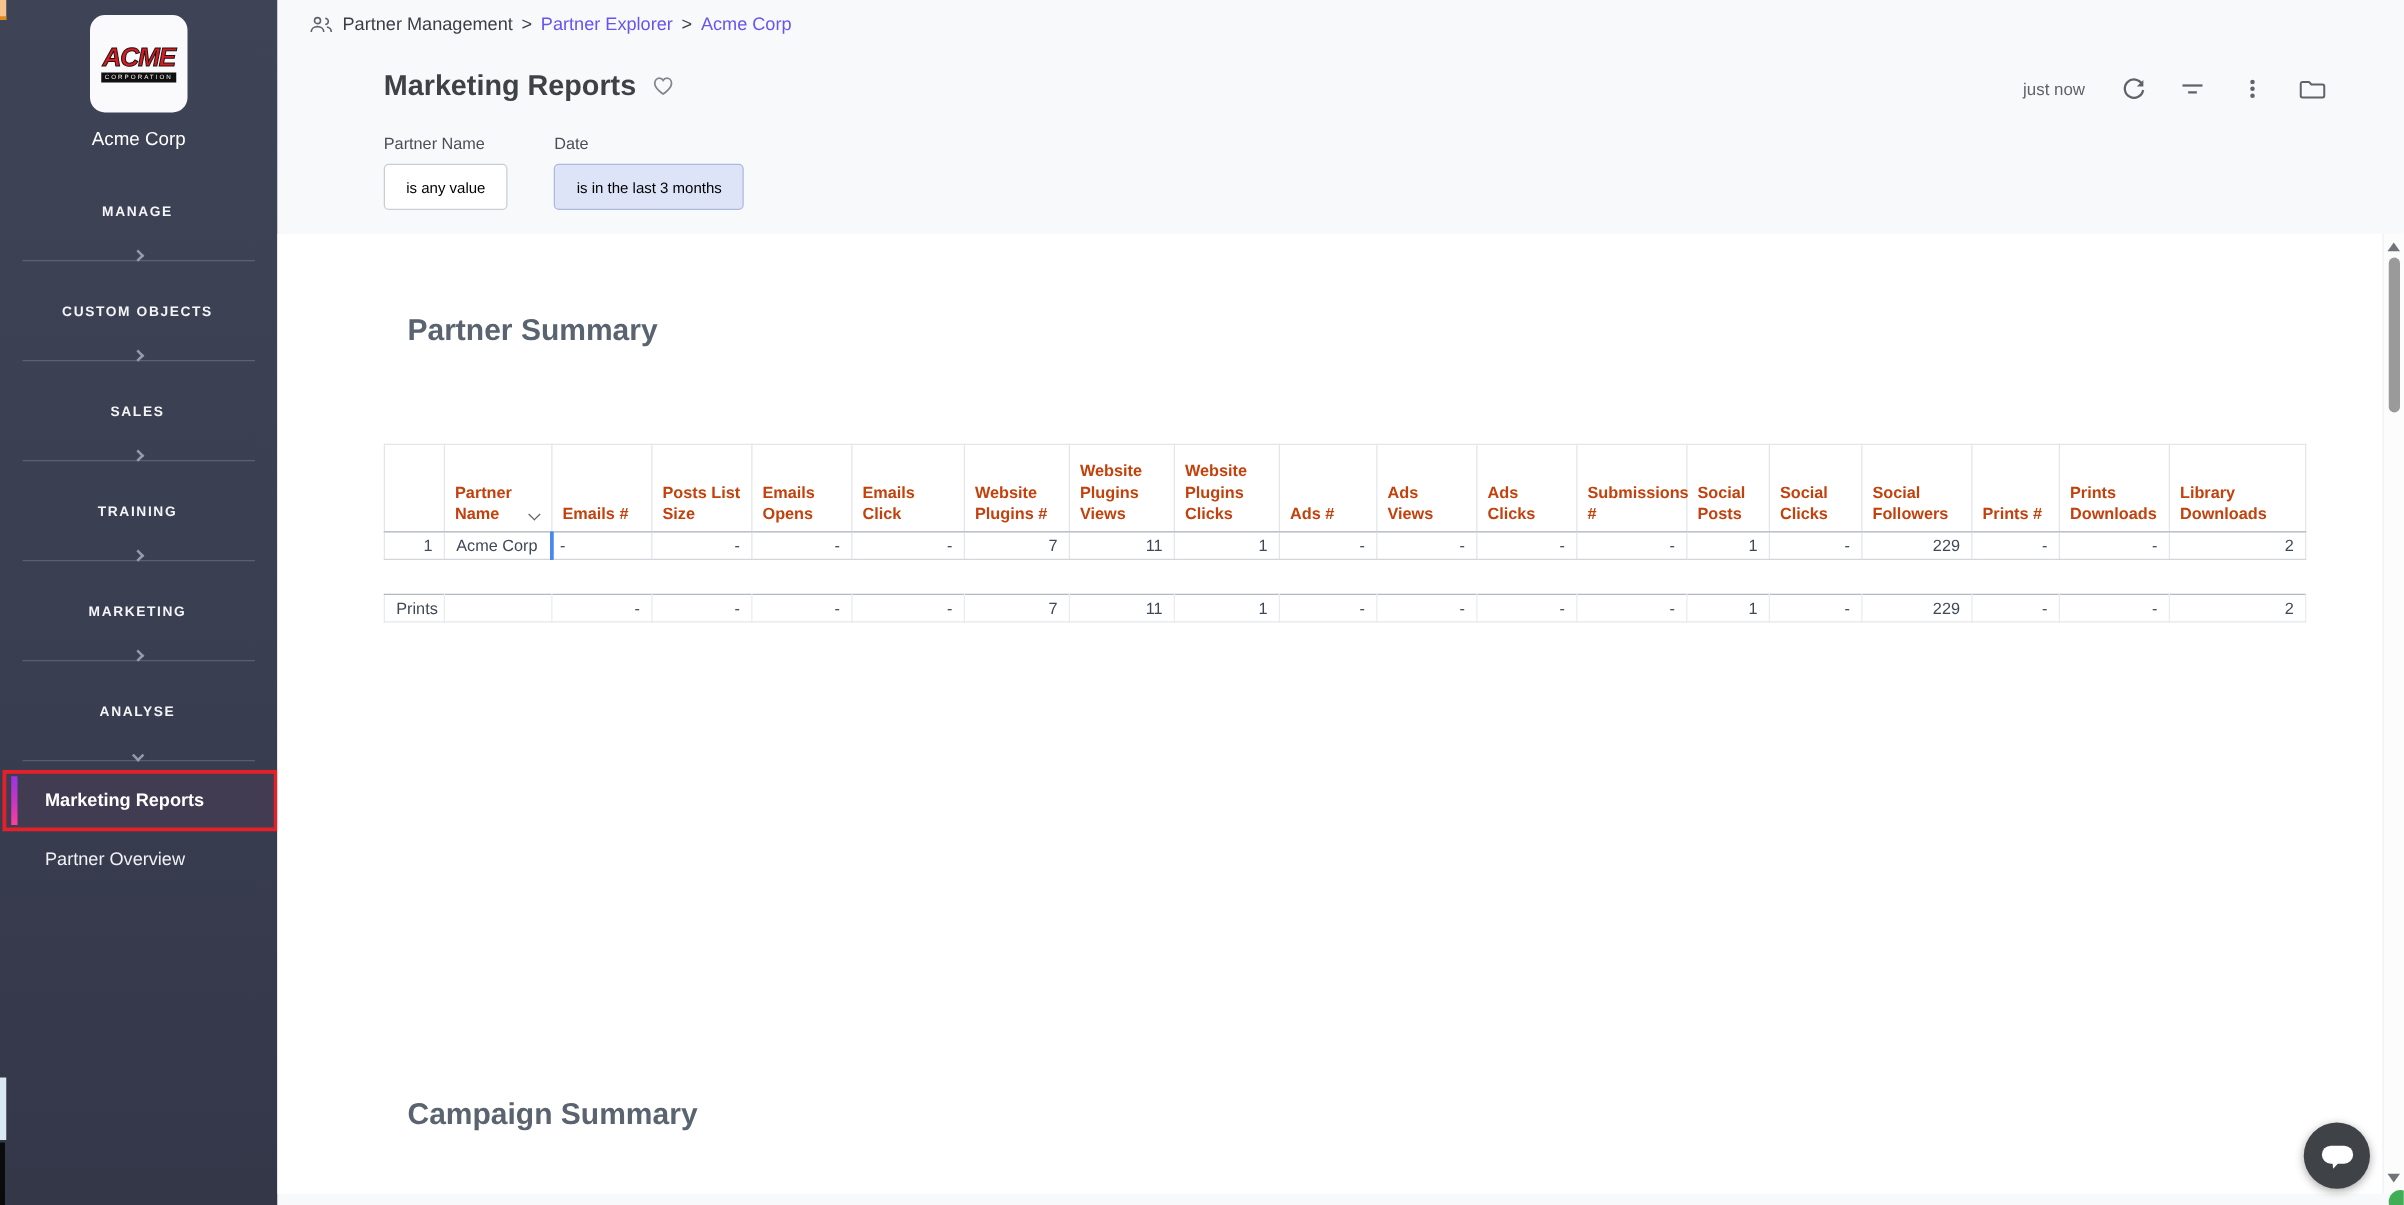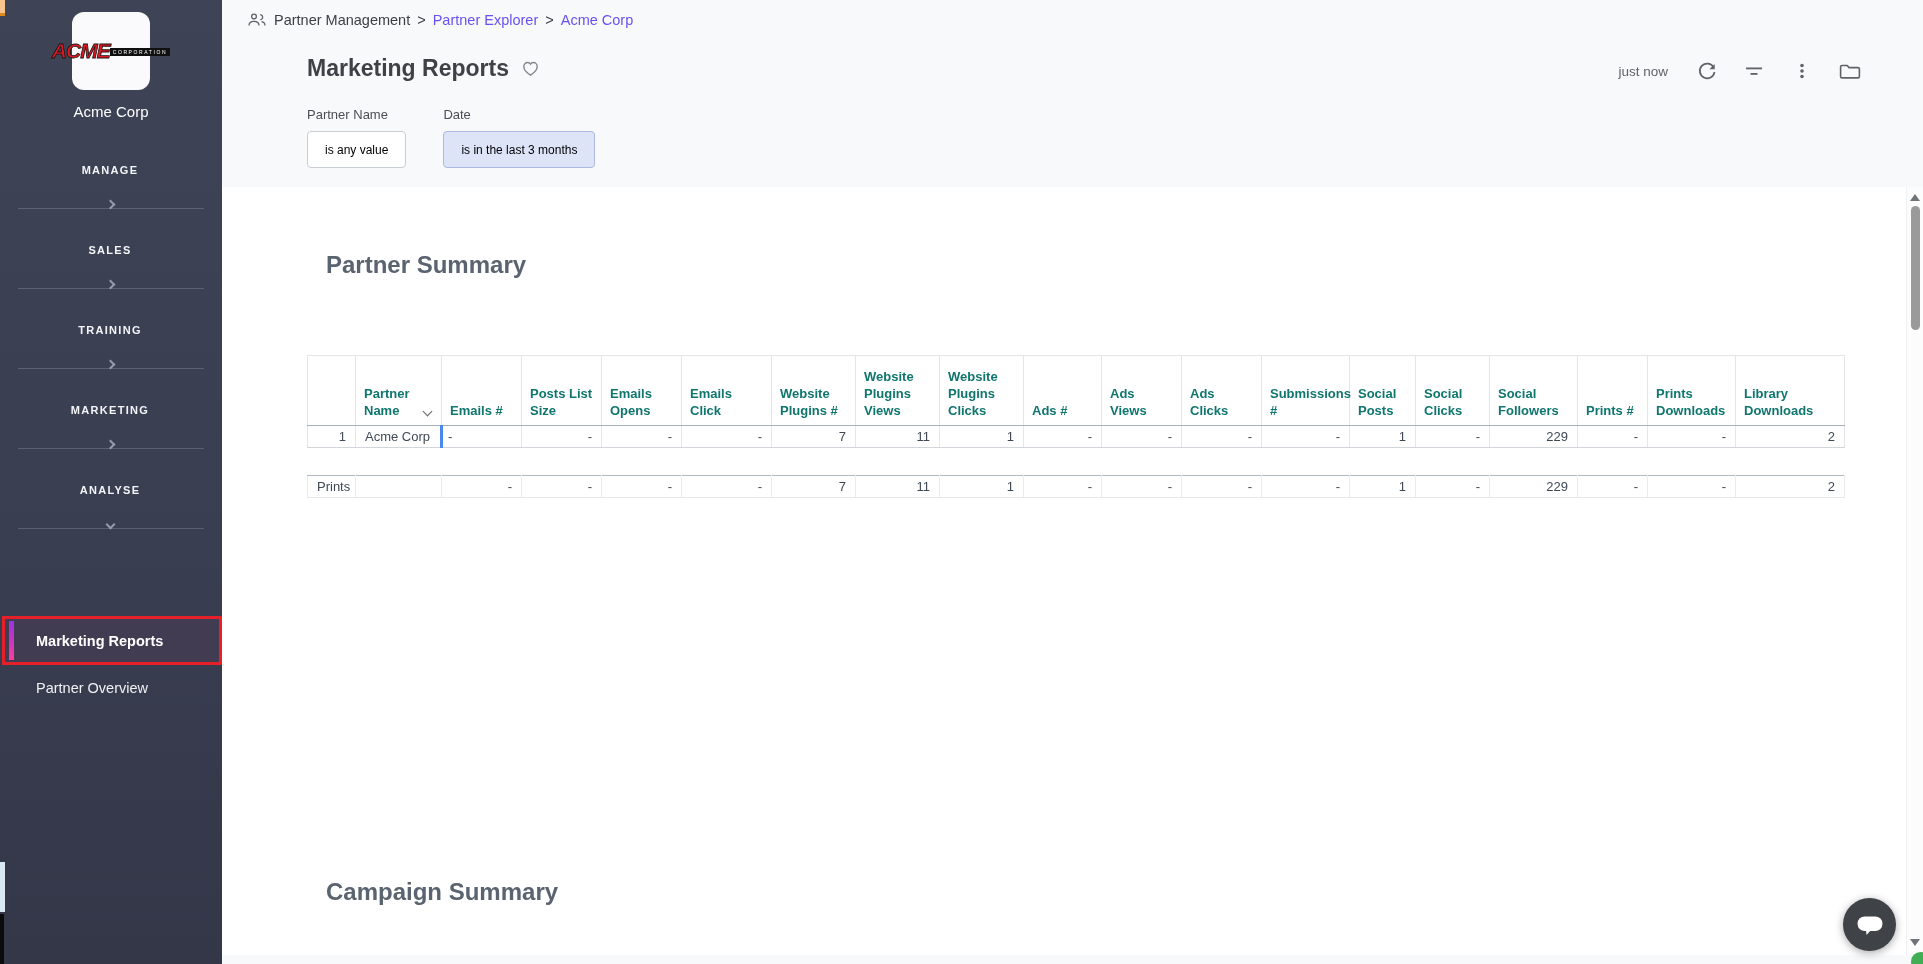--- a/index.html
+++ b/index.html
@@ -4,21 +4,21 @@
 <style>
   * { box-sizing: border-box; margin: 0; padding: 0; }
   html, body { width: 1923px; height: 964px; }
   body { font-family: "Liberation Sans", sans-serif; }
   .viewport { position: relative; width: 1923px; height: 964px; overflow: hidden; background: #f8f9fb; }
 
   
   .sidebar { position: absolute; left: 0; top: 0; width: 222px; height: 964px;
              background: linear-gradient(180deg, #3e4356 0%, #3a3e51 55%, #333748 100%); }
   .logo-card { position: absolute; left: 72px; top: 12px; width: 78px; height: 78px;
-               background: #faf9fb; border-radius: 12px; display: flex; 
+               background: #faf9fb; border-radius: 12px; display: flex; flex-direction: column;
                align-items: center; justify-content: center; }
   .logo-acme { color: #dd1a21; font-size: 21px; font-weight: 800; font-style: italic;
                letter-spacing: -1px; -webkit-text-stroke: 0.8px #141414; line-height: 20px; }
   .logo-corp { background: #101010; color: #fff; font-size: 5px; letter-spacing: 1.6px;
                padding: 1px 3px; margin-top: 1px; }
   .org-name { position: absolute; top: 103px; left: 0; width: 100%; text-align: center;
               color: #ffffff; font-size: 15px; }
   .nav { position: absolute; top: 164px; left: 0; right: 0; }
   .nav-section { height: 80px; padding: 0 30px 0 28px; cursor: pointer; }
   .nav-row { height: 44px; display: flex; align-items: center; justify-content: space-between; flex-direction: column; }
@@ -67,21 +67,21 @@
 
   .scroll-area { position: absolute; left: 0; top: 187px; right: 0; height: 768px; background: #ffffff; }
   .section-title { position: absolute; font-size: 24px; color: #5a6370; }
   .section-title.first { left: 104px; top: 64px; }
   .section-title.second { left: 104px; top: 691px; }
 
   
   .table-wrap { position: absolute; left: 85px; top: 168px; }
   table { border-collapse: collapse; table-layout: fixed; width: 1537px; background: #fff; }
   th { height: 70px; vertical-align: bottom; text-align: left; padding: 0 8px 6px 8px;
-       font-size: 13px; font-weight: bold; color: #0f766e; line-height: 17px;
+       font-size: 13px; font-weight: bold; color: #c2410c; line-height: 17px;
        border: 1px solid #e3e5e9; border-bottom: 1px solid #a9afb8; cursor: pointer; }
   .th-flex { display: flex; align-items: flex-end; justify-content: space-between; }
   .sort-chev { width: 7px; height: 7px; border-right: 1.7px solid #5f6368;
                border-bottom: 1.7px solid #5f6368; transform: rotate(45deg);
                margin: 0 2px 4px 0; flex: none; }
   td { height: 22px; padding: 2px 9px 3px 9px; font-size: 13px; color: #3f4956;
        text-align: right; border-left: 1px solid #e4e6ea; border-right: 1px solid #e4e6ea;
        border-bottom: 1px solid #d2d6db; }
   td.left { text-align: left; }
   td.rownum { text-align: right; color: #444e5c; }
@@ -116,20 +116,27 @@
     <div class="logo-card">
       <div class="logo-acme">ACME</div>
       <div class="logo-corp">CORPORATION</div>
     </div>
     <div class="org-name">Acme Corp</div>
 
     <nav class="nav">
       <div class="nav-section">
         <div class="nav-row">
           <span class="nav-label">MANAGE</span>
+          <span class="chev-r"></span>
+        </div>
+        <div class="nav-divider"></div>
+      </div>
+      <div class="nav-section">
+        <div class="nav-row">
+          <span class="nav-label">CUSTOM OBJECTS</span>
           <span class="chev-r"></span>
         </div>
         <div class="nav-divider"></div>
       </div>
       <div class="nav-section">
         <div class="nav-row">
           <span class="nav-label">SALES</span>
           <span class="chev-r"></span>
         </div>
         <div class="nav-divider"></div>

